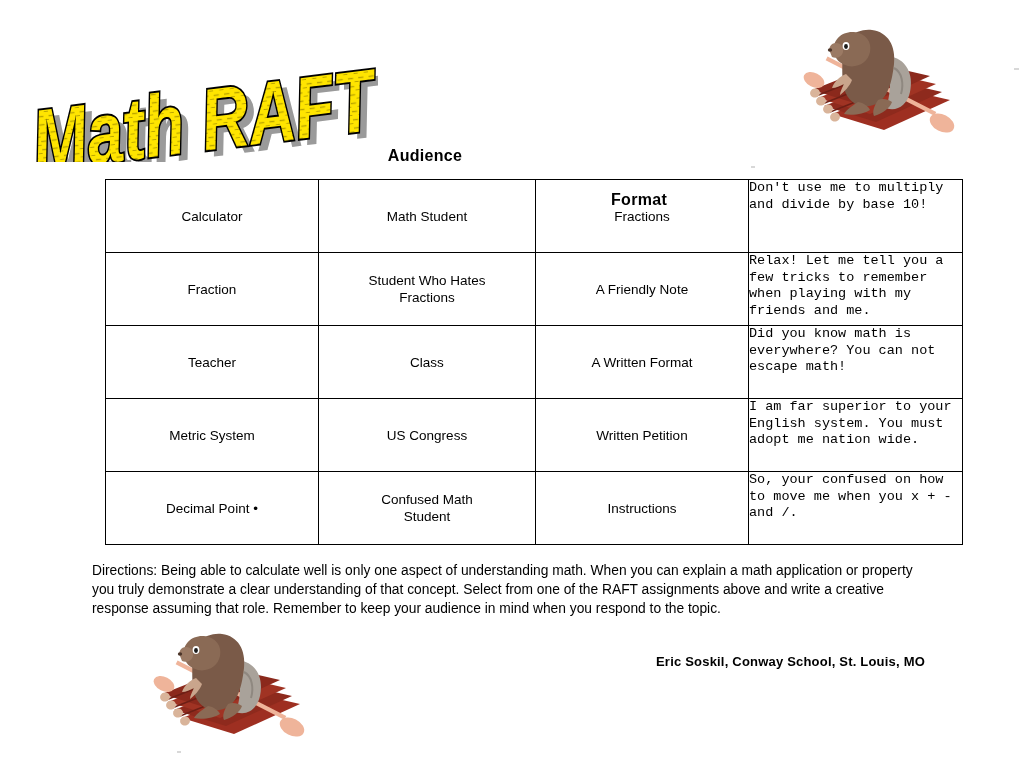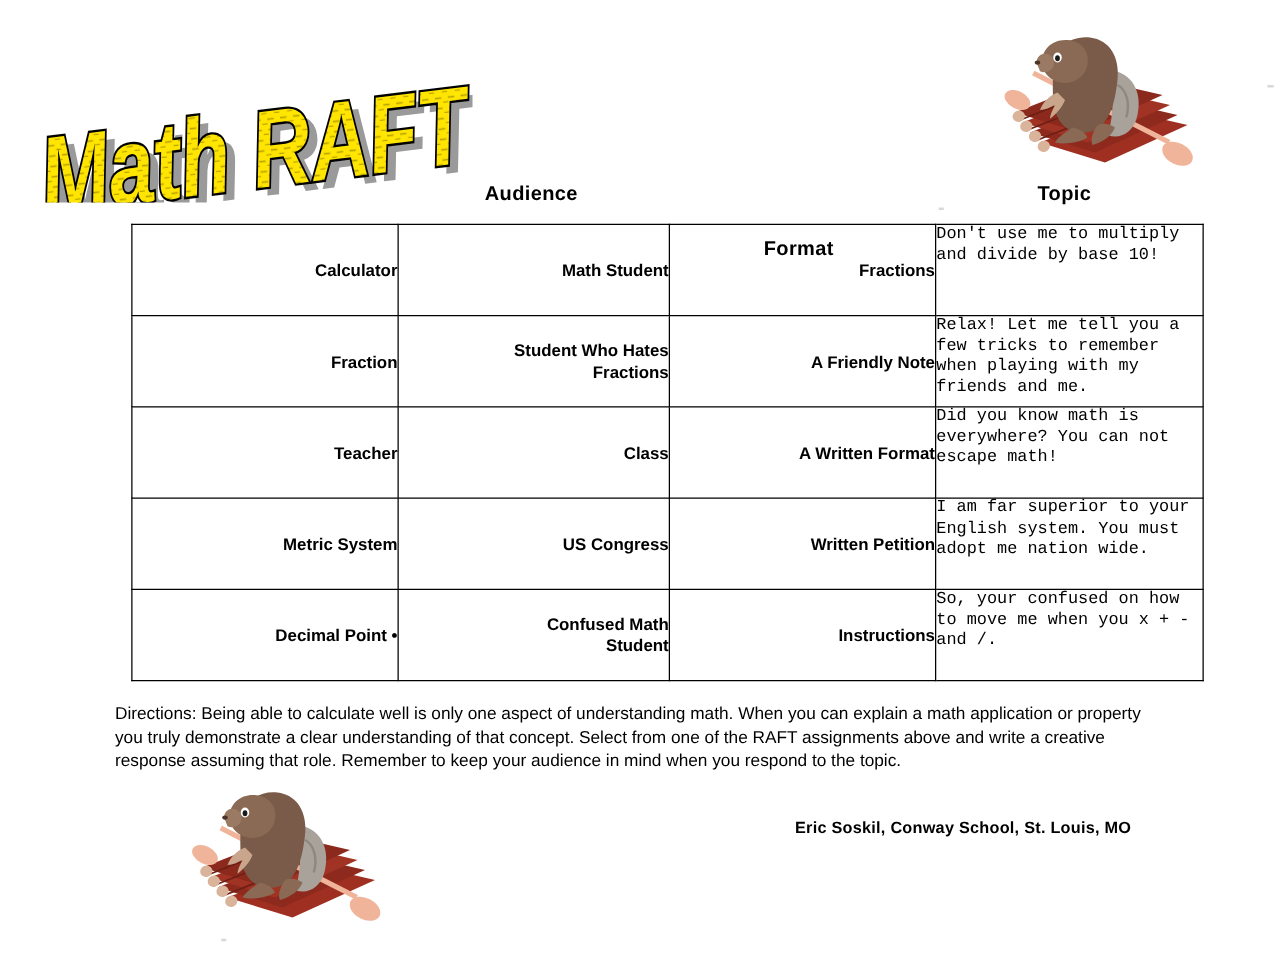--- a/index.html
+++ b/index.html
@@ -64,25 +64,24 @@
     height: 72px;
     vertical-align: middle;
     font-size: 13.5px;
   }
   .c-role { width: 212px; }
   .c-aud  { width: 216px; }
   .c-fmt  { width: 212px; }
   .c-top  { width: 213px; }
 
   .cell-center {
-    text-align: right;
+    text-align: center;
     padding: 2px 6px;
     line-height: 17px;
     white-space: pre-line;
-    font-weight: bold;
   }
   .cell-topic {
     text-align: left;
     padding: 4px 4px 4px 5px;
     vertical-align: top;
     line-height: 16.5px;
     font-size: 13.5px;
   }
   #raft-table tr > td.cell-topic { vertical-align: top; font-family: Liberation Mono, monospace; }
   #raft-table td.cell-center { vertical-align: middle; }
@@ -94,21 +93,21 @@
     top: 561px;
     width: 845px;
     font-size: 13.8px;
     line-height: 19px;
     text-align: left;
   }
 
   
   #credit {
     position: absolute;
-    left: 636px;
+    left: 656px;
     top: 654px;
     font-size: 13px;
     font-weight: bold;
     letter-spacing: 0.2px;
   }
 
   
   .raft-art { position: absolute; pointer-events: none; }
   #raft-top    { left: 802px; top: 18px;  width: 160px; height: 135px; }
   #raft-bottom { left: 152px; top: 622px; width: 160px; height: 135px; }
@@ -137,21 +136,20 @@
     </g>
   </svg>
 </div>
 
 <div class="col-headers">
   <div class="col-header ch-role">
     <span>Role</span>
   </div>
   <div class="col-header ch-aud">Audience</div>
   <div class="col-header ch-fmt">Format</div>
-  <div class="col-header ch-top">Topic</div>
 </div>
 
 <table id="raft-table">
   <tbody>
     <tr>
       <td class="c-role cell-center">Calculator</td>
       <td class="c-aud cell-center">Math Student</td>
       <td class="c-fmt cell-center">Fractions</td>
       <td class="c-top cell-topic">Don't use me to multiply and divide by base 10!</td>
     </tr>

